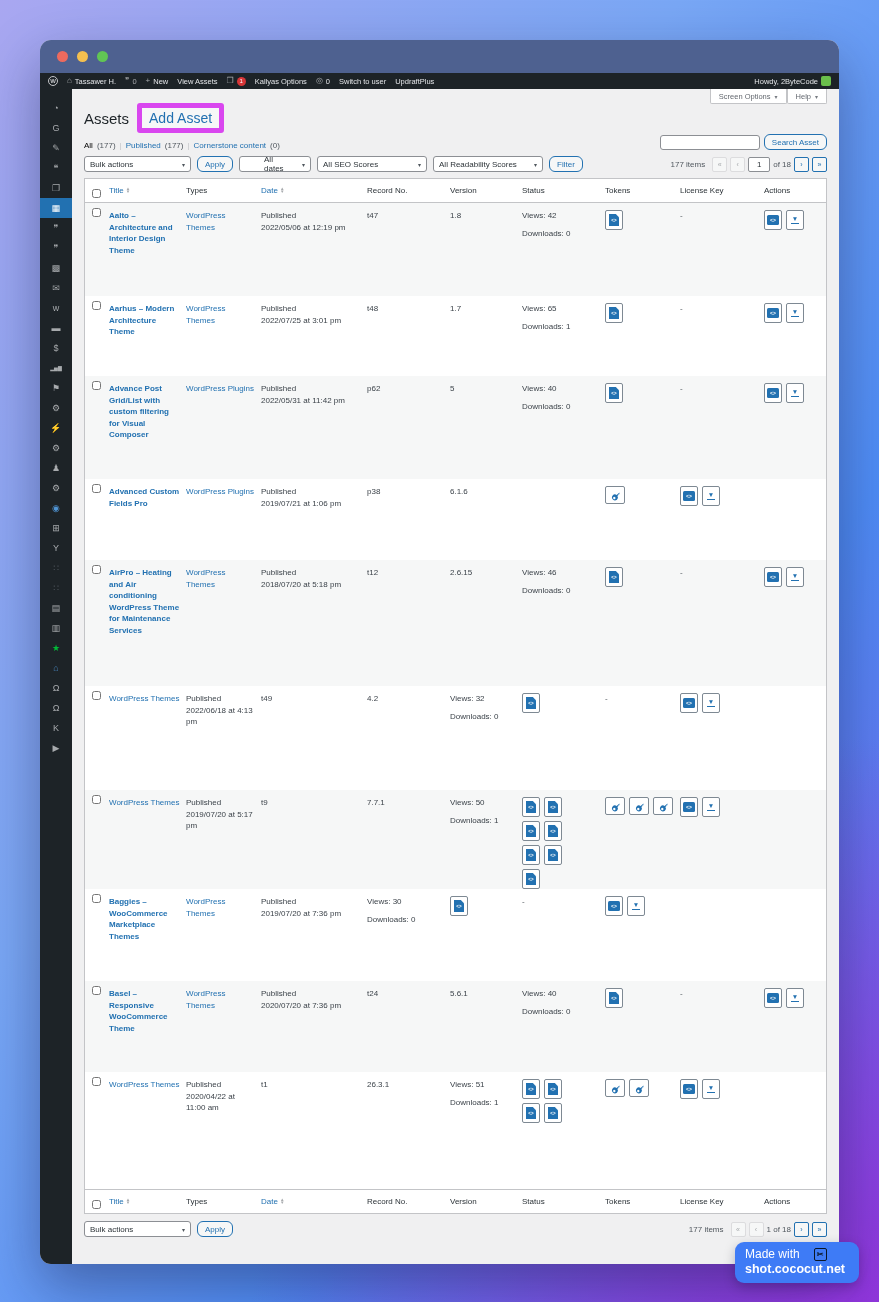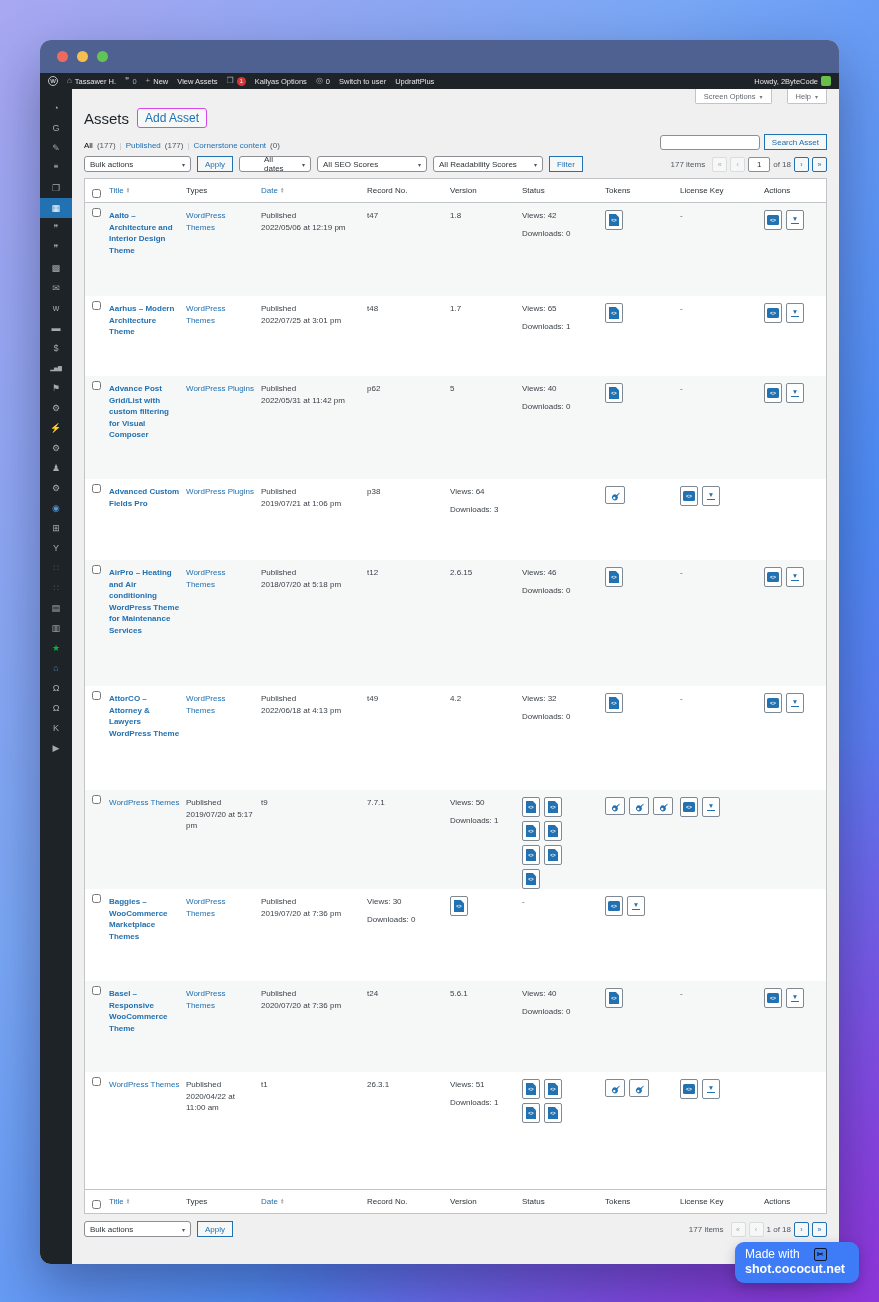--- a/index.html
+++ b/index.html
@@ -31,37 +31,37 @@
   
   .wpbody { flex:1; display:flex; min-height:0; }
   .sidebar { width:32px; background:#1d2327; padding-top:9px; display:flex; flex-direction:column; flex:none; }
   .sb-item { height:20px; display:flex; align-items:center; justify-content:center; position:relative; cursor:pointer; }
   .sb-ic { color:#a7aaad; font-size:9px; line-height:1; }
   .sb-item.active { background:#2271b1; }
   .sb-item.active .sb-ic { color:#fff; }
   .sb-item.active::after { content:""; position:absolute; right:-4px; top:6px; border:4px solid transparent; border-left-color:#2271b1; }
   .main { flex:1; padding:0 12px; position:relative; min-width:0; }
   
-  .meta-row { display:flex; justify-content:flex-end; gap:15px; height:15px; }
+  .meta-row { display:flex; justify-content:flex-end; gap:0; height:15px; }
   .smtab { background:#fff; border:1px solid #c3c4c7; border-top:none; border-radius:0 0 2px 2px; padding:1px 8px; font-size:7.5px; color:#646970; display:flex; align-items:center; gap:4px; cursor:pointer; }
   .smtab .chev { font-size:6px; color:#787c82; }
   
   .head-row { display:flex; align-items:center; gap:8px; margin-top:2px; height:24px; }
   .page-title { font-size:15px; font-weight:400; color:#1d2327; }
-  .add-btn { font-size:12px; border:1px solid #d946ef; color:#2271b1; background:#f6f7f7; border-radius:3px; padding:2px 7px; cursor:pointer; }
+  .add-btn { font-size:14px; border:5px solid #d946ef; color:#2271b1; background:#f6f7f7; border-radius:3px; padding:2px 7px; cursor:pointer; }
   
   .views-row { display:flex; align-items:flex-end; justify-content:space-between; margin-top:4px; }
   .views { font-size:8px; color:#646970; display:flex; gap:4px; align-items:center; }
   .views .cur { color:#000; font-weight:normal;text-align:right; }
   .views .cnt { color:#50575e; }
   .views a { color:#2271b1; text-decoration:none; cursor:pointer; }
   .views .sep { color:#c3c4c7; }
   .search-form { display:flex; gap:4px; align-items:center; }
   .search-input { width:100px; height:15px; border:1px solid #8c8f94; border-radius:3px; background:#fff; font-size:8px; padding:0 3px; }
-  .wpbtn { font-size:8px; border:1px solid #2271b1; color:#2271b1; background:#f6f7f7; border-radius:0; height:16px; padding:0 7px; cursor:pointer; }
+  .wpbtn { font-size:8px; border:1px solid #2271b1; color:#2271b1; background:#f6f7f7; border-radius:6px; height:16px; padding:0 7px; cursor:pointer; }
   
   .filter-row { display:flex; align-items:center; justify-content:space-between; margin-top:6px; }
   .filters { display:flex; gap:6px; align-items:center; }
   .wpselect { height:16px; border:1px solid #8c8f94; border-radius:3px; background:#fff; display:inline-flex; align-items:center; justify-content:space-between; padding:0 5px; font-size:8px; color:#2c3338; cursor:pointer; }
   .wpselect .chev { font-size:6px; color:#50575e; margin-left:8px; }
   .w-bulk { width:107px; } .w-dates { width:72px;padding-left:24px; } .w-seo { width:110px; } .w-read { width:110px; }
   .pagenav { display:flex; align-items:center; gap:3px; font-size:8px; color:#50575e; }
   .pgbtn { min-width:15px; height:15px; border-radius:2px; font-size:7px; display:inline-flex; align-items:center; justify-content:center; padding:0 3px; }
   .pgbtn.dis { border:1px solid #dcdcde; background:#f6f7f7; color:#a7aaad; }
   .pgbtn.en { border:1px solid #2271b1; background:#f6f7f7; color:#2271b1; cursor:pointer; }
@@ -456,21 +456,21 @@
   </div>
 
   <div class="tgrid trow">
     <span class="cb-cell"><input type="checkbox" class="cb" style=""></span>
     <span class="td">
                 <a class="title-link">Advanced Custom Fields Pro</a>
               </span>
     <span class="td"><a class="type-link">WordPress Plugins</a></span>
     <span class="td"><span>Published</span><br><span>2019/07/21 at 1:06 pm</span></span>
     <span class="td">p38</span>
-    <span class="td status"><span>Views: 64</span><span class="dl-line">Downloads: 3</span></span>
+    <span class="td">6.1.6</span>
     <span class="td">
                 <span class="tok-wrap"></span>
               </span>
     <span class="td">
                 <span class="lic-wrap">
   <button class="icbtn keybtn">
                     <svg width="11" height="11" viewBox="0 0 24 24">
                       <path fill="#2271b1" d="M8.5 21a6.5 6.5 0 1 1 6.18-8.5H23l-3 3-2-1.5L16 16l-1.5-1.2A6.5 6.5 0 0 1 8.5 21zm-2-9a2.5 2.5 0 1 0 .001 5.001A2.5 2.5 0 0 0 6.5 12z" transform="rotate(-40 12 12)"></path>
                     </svg>
                   </button>
@@ -517,23 +517,20 @@
                   </button>
       <button class="icbtn">
                     <span class="dlic">▼</span>
                   </button>
     </span>
               </span>
   </div>
 
   <div class="tgrid trow">
     <span class="cb-cell"><input type="checkbox" class="cb" style=""></span>
-    <span class="td">
-                <a class="title-link">AttorCO – Attorney &amp; Lawyers WordPress Theme</a>
-              </span>
     <span class="td"><a class="type-link">WordPress Themes</a></span>
     <span class="td"><span>Published</span><br><span>2022/06/18 at 4:13 pm</span></span>
     <span class="td">t49</span>
     <span class="td">4.2</span>
     <span class="td status"><span>Views: 32</span><span class="dl-line">Downloads: 0</span></span>
     <span class="td">
                 <span class="tok-wrap">
   <button class="icbtn">
                     <span class="doc">&lt;&gt;</span>
                   </button>

